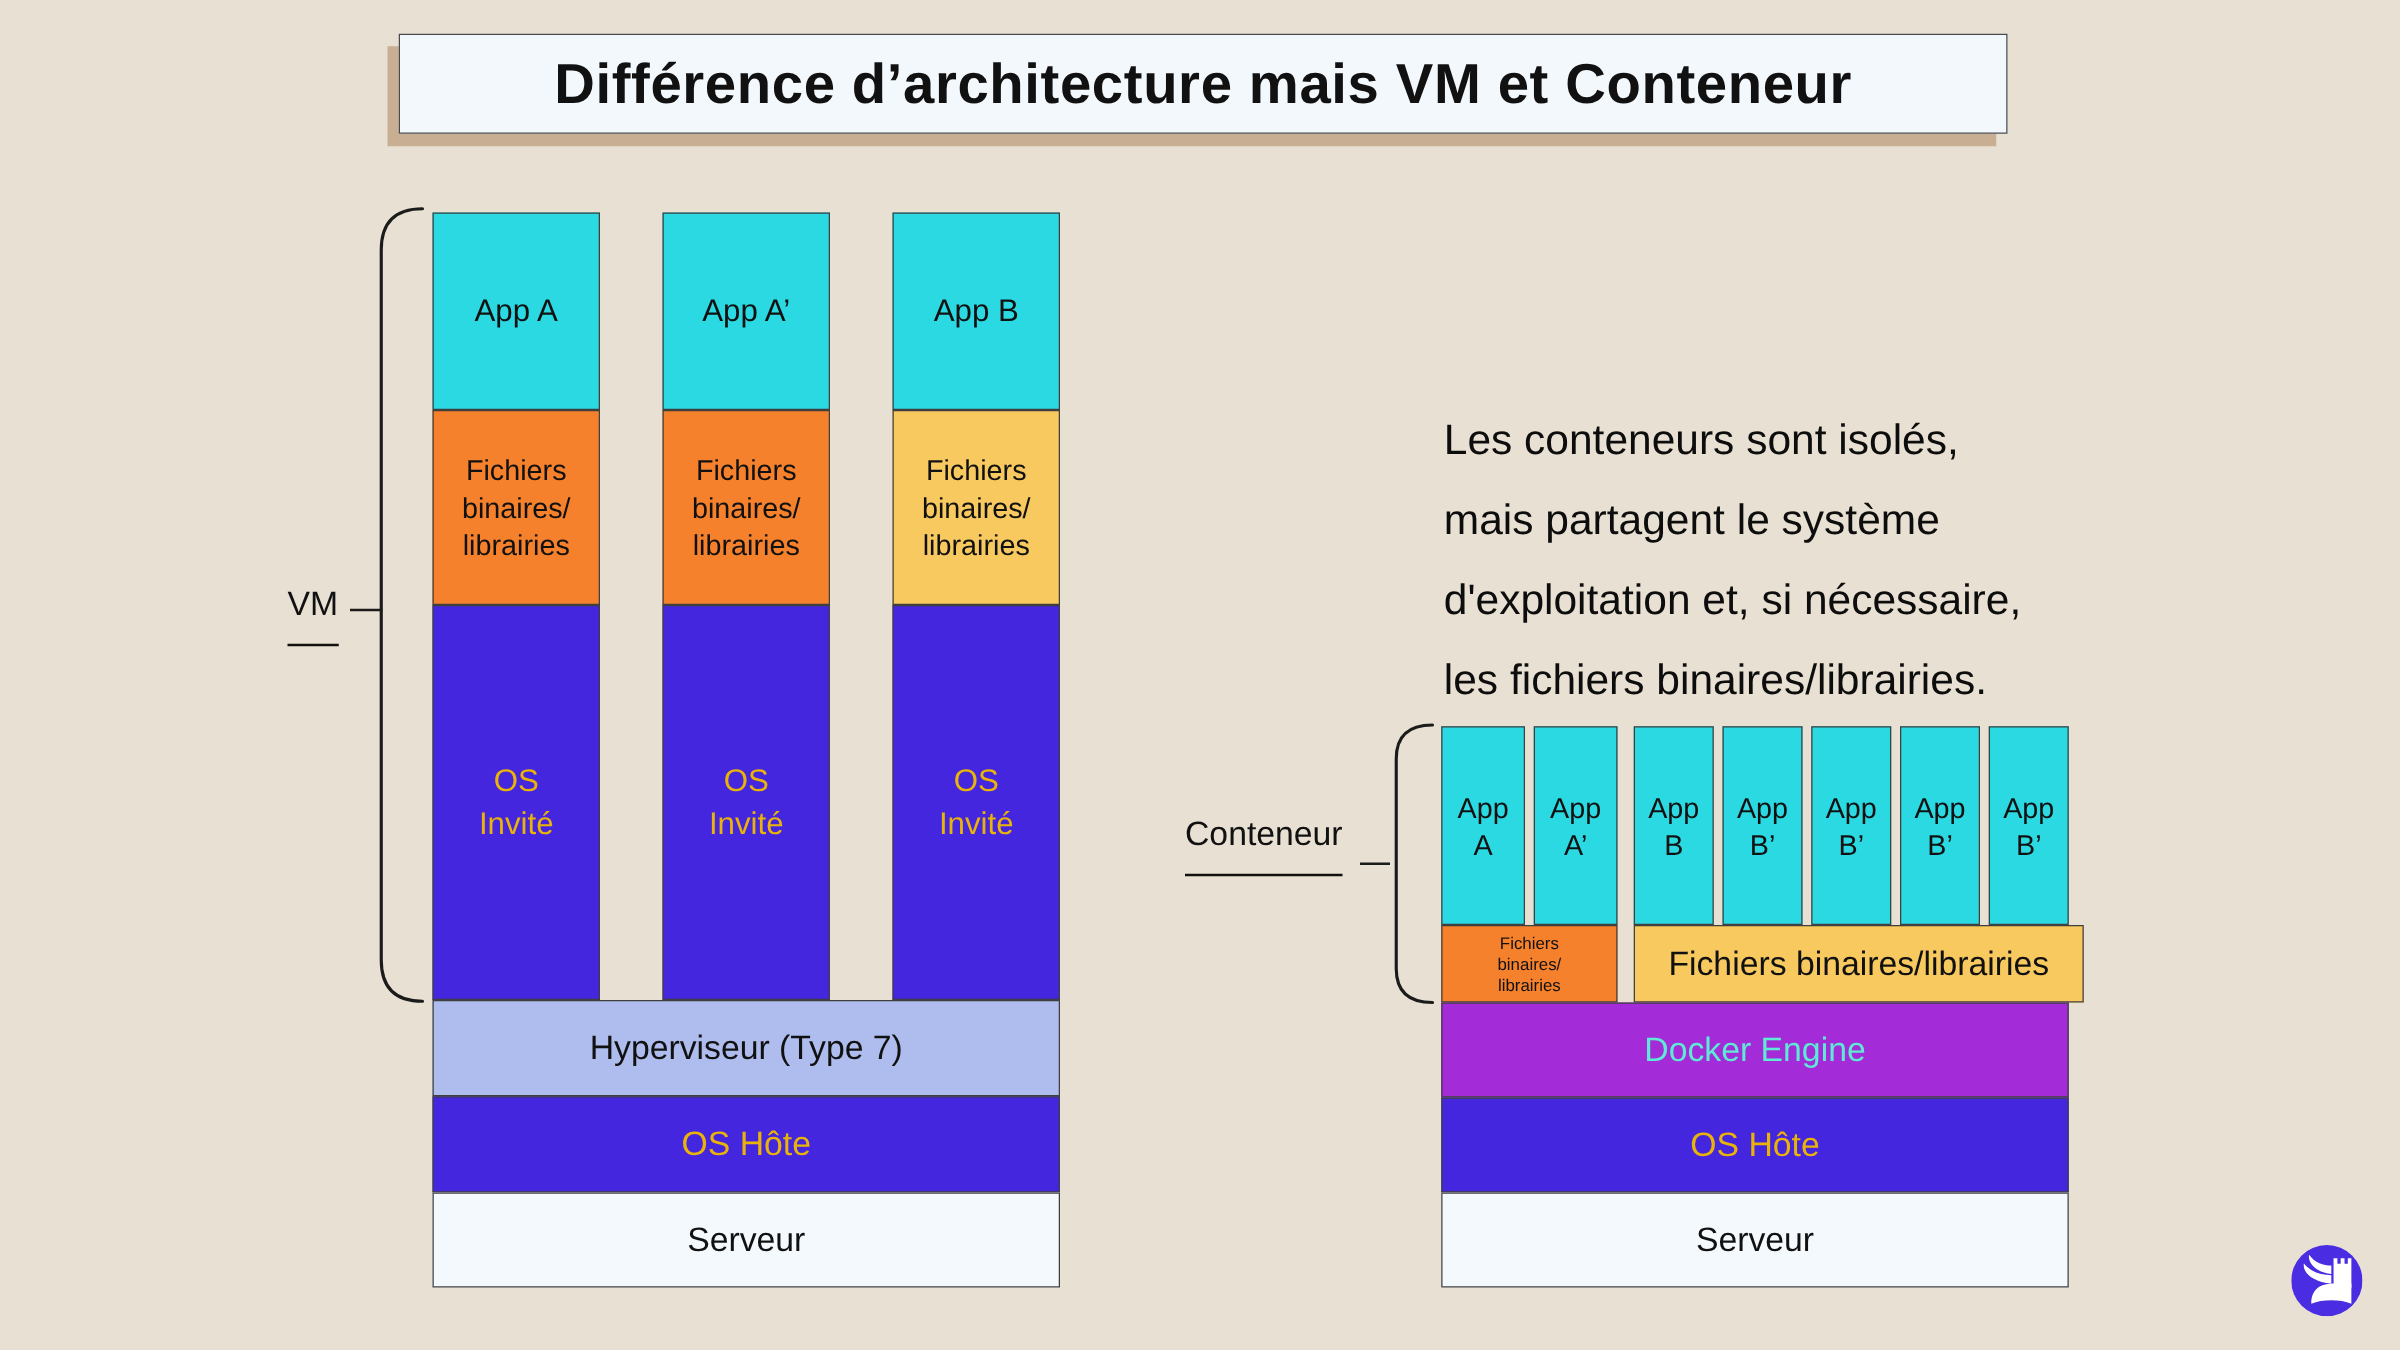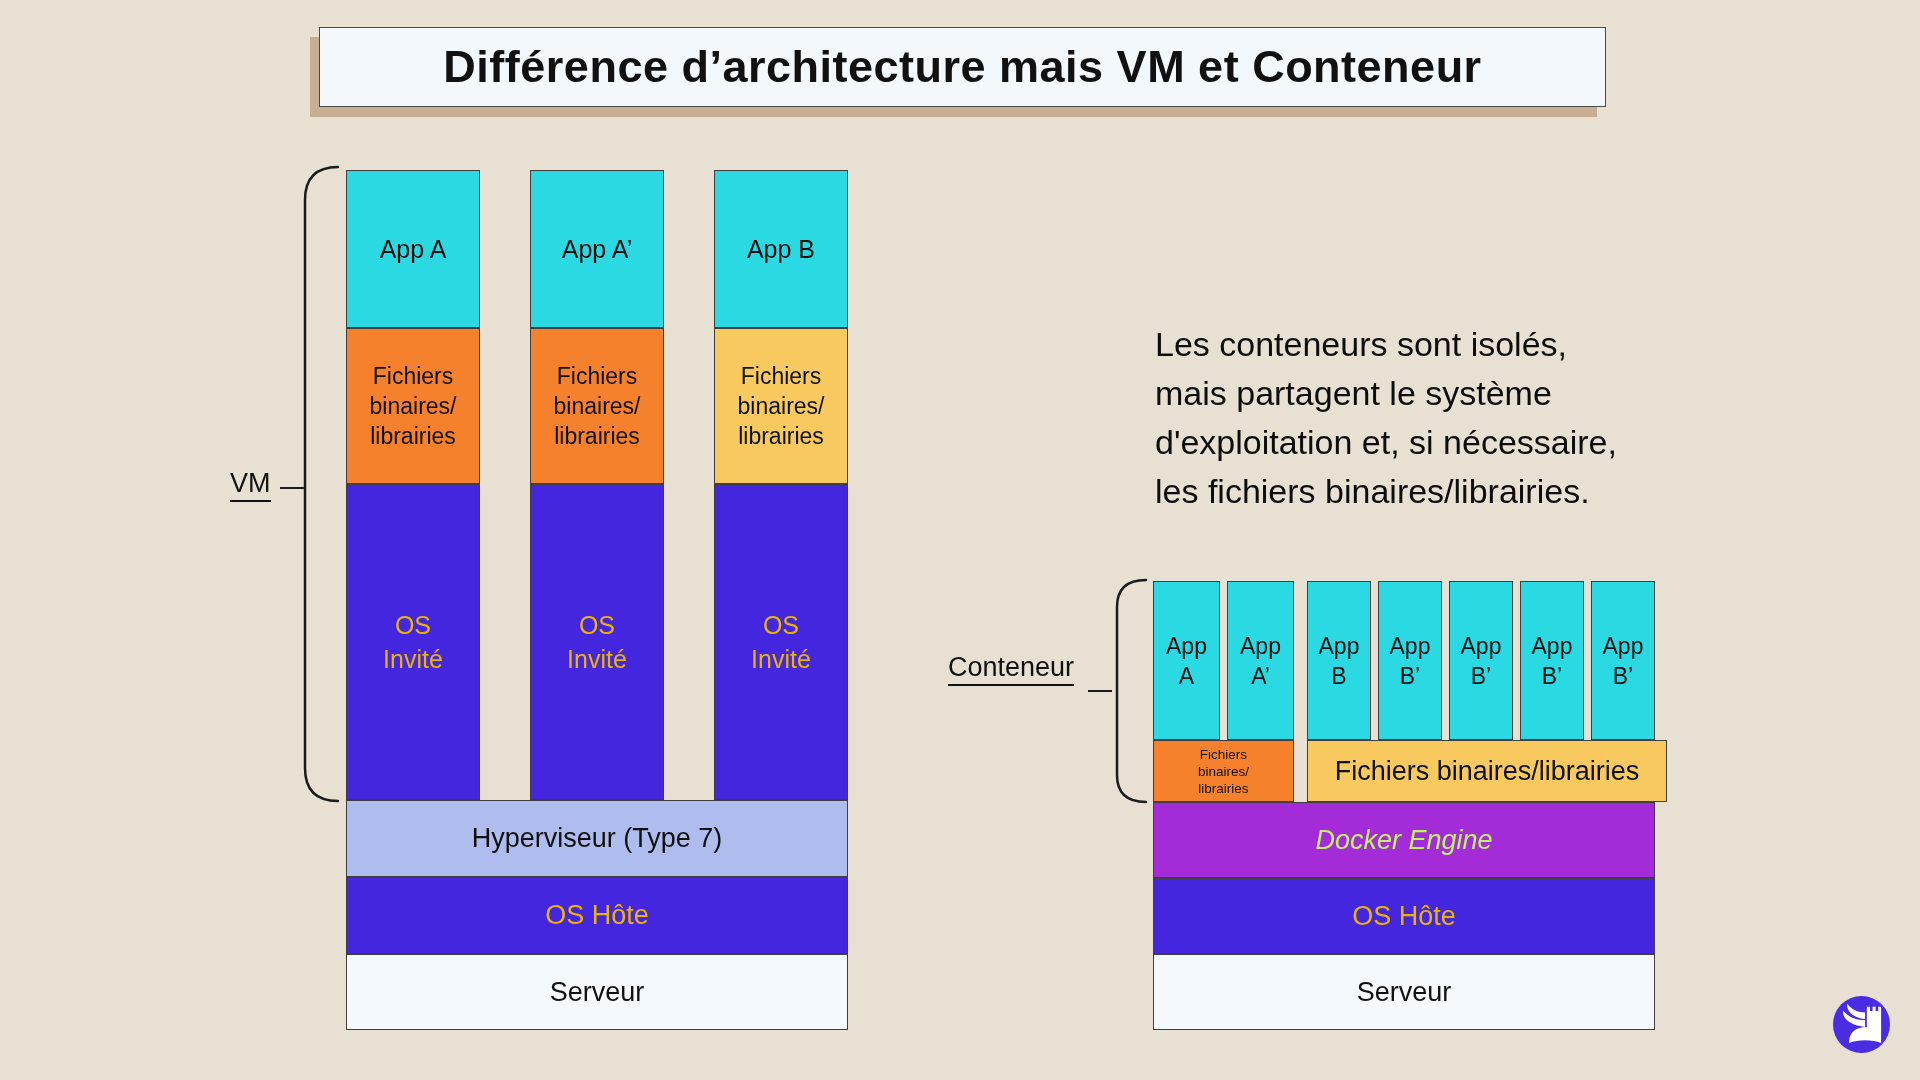--- a/index.html
+++ b/index.html
@@ -27,43 +27,43 @@
     border:1.5px solid #4a4a4a;
     box-shadow:-9px 10px 0 0 var(--title-shadow,#c8ae93);
     display:flex; align-items:center; justify-content:center;
     font-size:45px; font-weight:700; letter-spacing:.5px;
   }
   .cyan   { background:var(--cyan); }
   .orange { background:var(--orange); }
   .yellow { background:var(--yellow); }
   .indigo { background:var(--indigo); color:#eab308; }
   .peri   { background:var(--periwinkle); }
-  .purple { background:var(--purple); color:#bef264;font-style:italic; }
+  .purple { background:var(--purple); color:#5eead4; }
   .paper  { background:var(--paper); }
   .vm-app   { font-size:25px; }
   .vm-files { font-size:23px; line-height:30px; }
   .vm-os    { font-size:25px; line-height:34px; }
   .row-lbl  { font-size:27px; }
   .c-app    { font-size:23px; line-height:30px; }
   .c-files-sm { font-size:13.5px; line-height:17px; }
   .side-label {
     position:absolute;
     font-size:27px;
     border-bottom:2.5px solid #111;
-    padding-bottom:2px;
+    padding-bottom:17px;
     line-height:30px;
   }
   .tick {
     position:absolute; height:0;
     border-top:2.5px solid var(--line,#1b1b1b);
   }
   .note {
     position:absolute;
     left:1155px; top:320px; width:560px;
-    font-size:34px; line-height:49px;
+    font-size:34px; line-height:64px;
     white-space:pre-line;
     color:#0d0d0d;
   }
   svg.bracket { position:absolute; overflow:visible; }
   svg.bracket path { stroke:var(--line,#1b1b1b); stroke-width:2.5; fill:none; stroke-linecap:round; }
   .logo {
     position:absolute; left:1833px; top:996px; width:57px; height:57px;
   }
 </style>
 </head>

